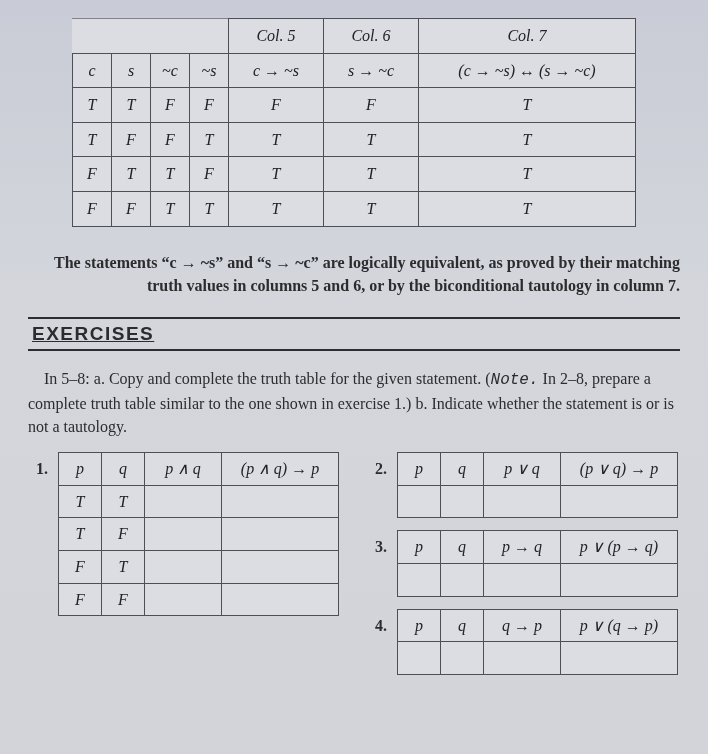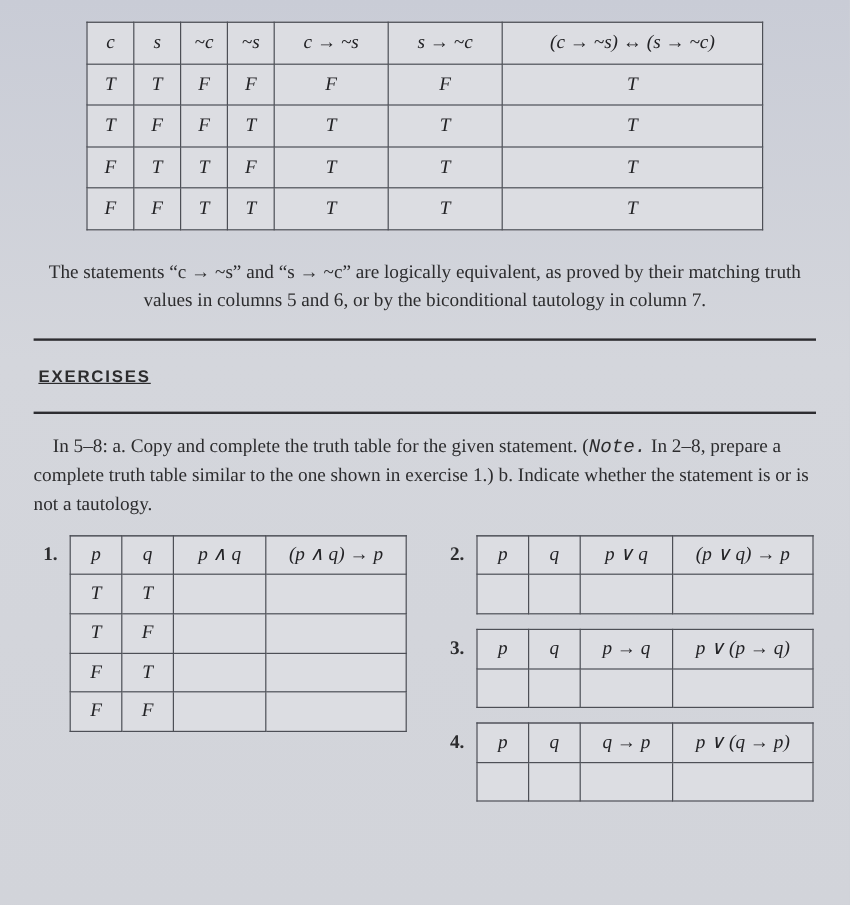--- a/index.html
+++ b/index.html
@@ -32,32 +32,32 @@
     color: #232326;
     vertical-align: middle;
   }
   table.truth th { font-style: italic; font-weight: normal; }
   .col-narrow { width: 22px; }
   .col-mid    { width: 78px; }
   .col-wide   { width: 200px; }
 
   .truth-wrap { display:flex; justify-content:center; margin-bottom: 20px; }
 
-  p.para { margin: 24px 0 20px 0; text-align: center; line-height: 1.45; }
+  p.para { margin: 24px 0 20px 0; text-align: right; line-height: 1.45; font-weight: bold; }
   p.instr { margin: 16px 0 14px 0; line-height: 1.45; }
   p.instr .i { font-style: italic; font-family: Liberation Mono, monospace; }
 
   .exercises-bar {
     border-top: 2px solid #2d2d31;
     border-bottom: 2px solid #2d2d31;
-    padding: 20px 4px;
+    padding: 2px 4px;
     font-weight: bold;
     letter-spacing: 1.5px;
     font-family: Arial, Helvetica, sans-serif;
-    font-size: 14px;
+    font-size: 19px;
     text-decoration: underline;
     text-decoration-thickness: 1px;
     margin: 10px 0 6px 0;
   }
 
   .problems { display:flex; gap: 28px; align-items: flex-start; }
   .left-col  { flex: 0 0 auto; }
   .right-col { flex: 1 1 auto; display:flex; flex-direction:column; gap: 12px; }
 
   .prob-row { display:flex; align-items:flex-start; gap: 10px; }
@@ -70,20 +70,26 @@
   table.ex .opw{ width: 100px; }
 
   .hspan { white-space: nowrap; margin-top: 24px; }
 </style>
 </head>
 <body>
 
 <div class="truth-wrap">
   <table class="truth">
     <tbody>
+        <tr>
+      <td class="col-narrow" colspan="4" style="border-top:none;border-left:none;"></td>
+      <th class="col-mid">Col. 5</th>
+      <th class="col-mid">Col. 6</th>
+      <th class="col-wide">Col. 7</th>
+    </tr>
     <tr>
       <th class="col-narrow">c</th>
       <th class="col-narrow">s</th>
       <th class="col-narrow">~c</th>
       <th class="col-narrow">~s</th>
       <th class="col-mid hspan">c → ~s</th>
       <th class="col-mid hspan">s → ~c</th>
       <th class="col-wide hspan">(c → ~s)  ↔  (s → ~c)</th>
     </tr>
     <tr>

